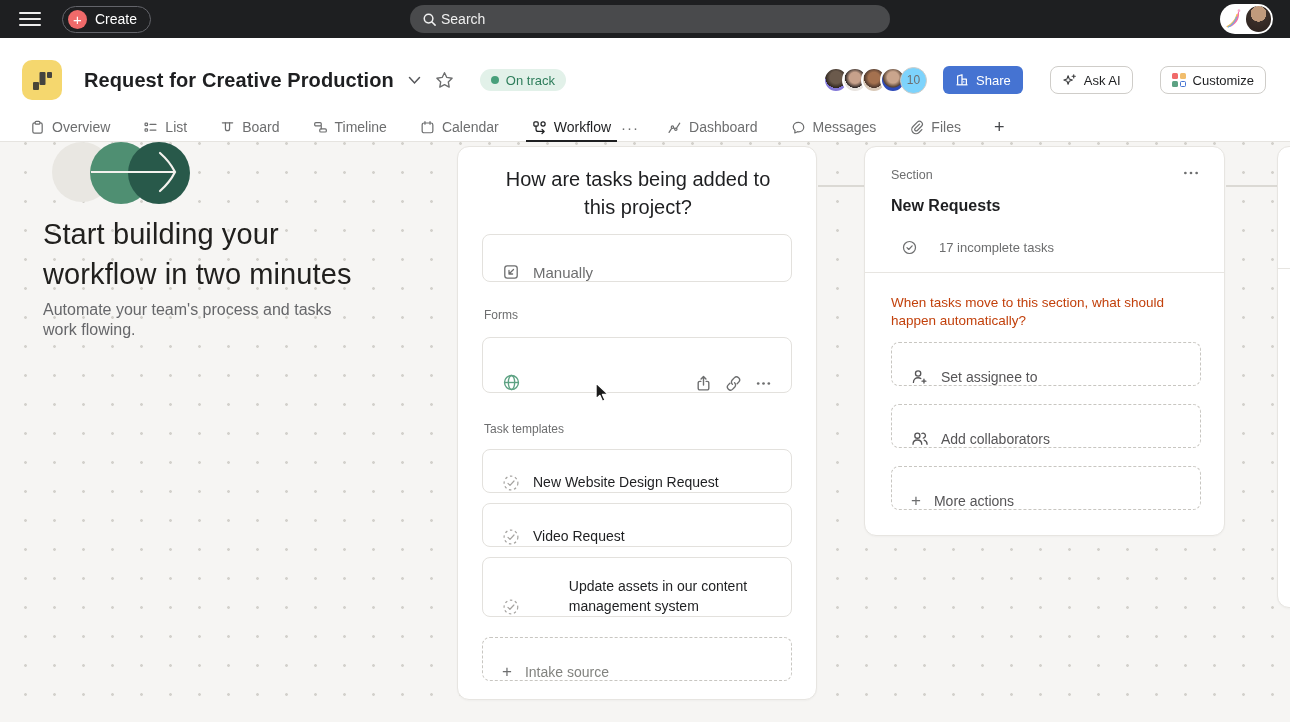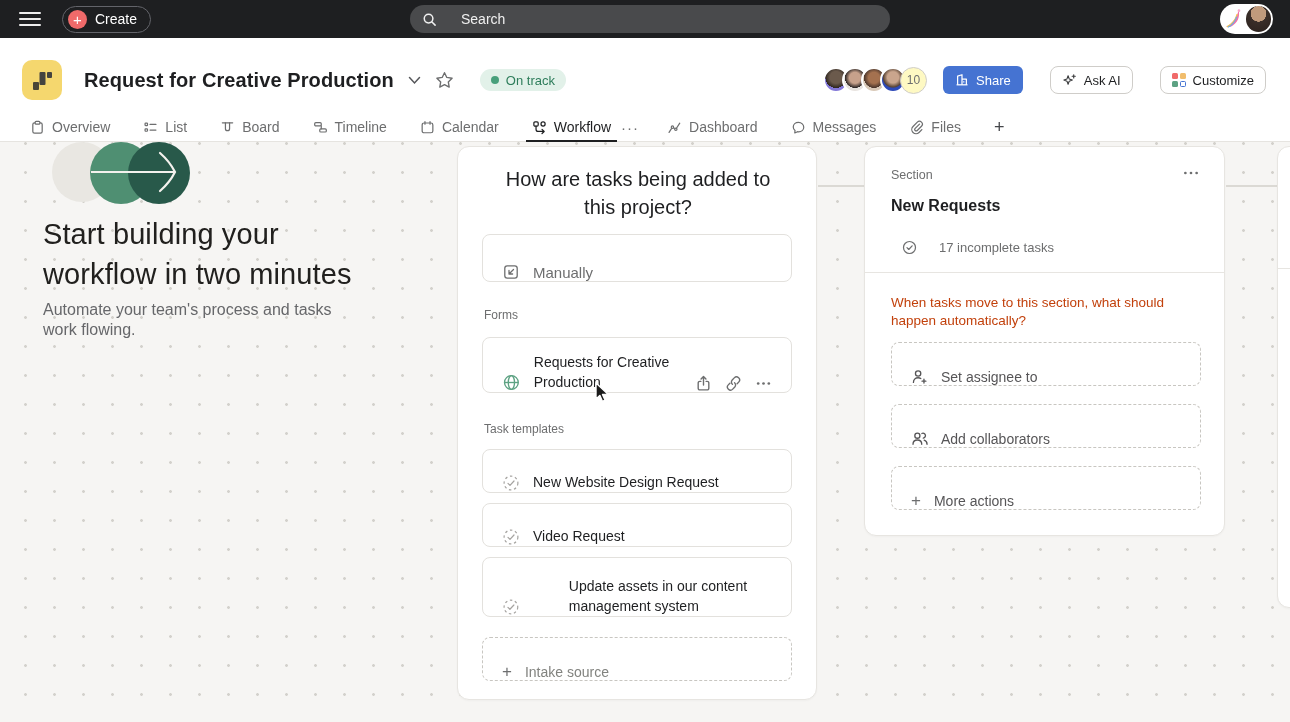--- a/index.html
+++ b/index.html
@@ -10,21 +10,21 @@
   .topbar { position:absolute; left:0; top:0; width:1290px; height:38px; background:#1e1f21;
     display:flex; align-items:center; }
   .hamburger { width:22px; height:14px; display:flex; flex-direction:column; justify-content:space-between;
     margin-left:19px; cursor:pointer; }
   .hamburger span { height:2px; background:#eee; border-radius:1px; }
   .create-btn { display:flex; align-items:center; gap:8px; margin-left:21px; height:27px; padding:0 13px 0 5px;
     border:1px solid #63646a; border-radius:14px; color:#fff; font-size:14px; cursor:pointer; }
   .create-plus { width:19px; height:19px; border-radius:50%; background:#f06a6a; color:#fff;
     display:flex; align-items:center; justify-content:center; font-size:15px; line-height:1; }
   .search-pill { position:absolute; left:410px; top:5px; width:480px; height:28px; background:#494a4c;
-    border-radius:14px; display:flex; align-items:center; gap:24px; padding:8px 12px; cursor:text; }
+    border-radius:14px; display:flex; align-items:center; gap:4px; padding:8px 12px; cursor:text; }
   .search-pill .s-label { color:#f0f0f0; font-size:14px; }
   .user-pill { position:absolute; right:17px; top:4px; width:53px; height:30px; background:#fff;
     border-radius:15px; display:flex; align-items:center; justify-content:space-between; padding:2px; cursor:pointer; }
   .user-avatar { width:26px; height:26px; border-radius:50%;
     background:radial-gradient(circle at 50% 30%, #c09a7c 35%, #3a2e29 36%, #2b211d 100%); }
 
   
   .proj-header { position:absolute; left:0; top:38px; width:1290px; height:104px; background:#fff; }
   .title-row { position:absolute; left:22px; top:22px; right:24px; display:flex; align-items:center; }
   .proj-icon { width:40px; height:40px; border-radius:10px; background:#f5d76e; position:relative; flex:0 0 auto; cursor:pointer; }
@@ -34,21 +34,21 @@
     font-size:13px; display:flex; align-items:center; gap:7px; padding:0 11px; cursor:pointer; }
   .status-dot { width:8px; height:8px; border-radius:50%; background:#49a07c; }
   .hdr-right { margin-left:auto; display:flex; align-items:center; }
   .avatar-stack { display:flex; align-items:center; margin-right:16px; }
   .avatar { width:26px; height:26px; border-radius:50%; border:2px solid #fff; margin-left:-7px; cursor:pointer; }
   .avatar:first-child { margin-left:0; }
   .av1 { background:radial-gradient(circle at 50% 38%, #6b5a4c 34%, #2e2620 60%, #8378d8 61%); }
   .av2 { background:radial-gradient(circle at 50% 40%, #c7a18b 32%, #2a2423 58%, #e8e4e0 59%); }
   .av3 { background:radial-gradient(circle at 50% 40%, #a4714f 32%, #4a352b 58%, #d9c9b8 59%); }
   .av4 { background:radial-gradient(circle at 50% 38%, #caa58d 32%, #5a4435 55%, #2d49b8 62%); }
-  .avatar-count { width:27px; height:27px; border-radius:50%; background:#fef9c3; border:1px solid #cfcdc9;
+  .avatar-count { width:27px; height:27px; border-radius:50%; background:#7dd3fc; border:1px solid #cfcdc9;
     margin-left:-6px; display:flex; align-items:center; justify-content:center; font-size:12px; color:#6d6e6f; cursor:pointer; }
   .share-btn { height:28px; background:#4573d2; color:#fff; border:none; border-radius:6px; font-size:13px;
     display:flex; align-items:center; gap:7px; padding:0 12px; margin-right:27px; cursor:pointer; font-family:inherit; }
   .ghost-btn { height:28px; background:#fff; border:1px solid #cfcdc9; border-radius:8px; font-size:13px; color:#1e1f21;
     display:flex; align-items:center; gap:7px; padding:0 11px; cursor:pointer; font-family:inherit; }
   .ask-ai { margin-right:27px; }
   .cust-grid { display:grid; grid-template-columns:6px 6px; grid-template-rows:6px 6px; gap:2px; }
   .cust-grid i { border-radius:1.5px; }
   .cg1 { background:#f06a6a; } .cg2 { background:#f1bd6c; } .cg3 { background:#5da283; }
   .cg4 { background:#fff; border:1.5px solid #4573d2; }
@@ -317,21 +317,20 @@
     </div>
 
     <div class="group-label forms-label">Forms</div>
 
     <div class="card form-card">
       <svg width="19" height="19" viewBox="0 0 18 18" fill="none" stroke="#5da283" stroke-width="1.3">
           <circle cx="9" cy="9" r="6.6"></circle>
           <ellipse cx="9" cy="9" rx="3" ry="6.6"></ellipse>
           <line x1="2.4" y1="9" x2="15.6" y2="9"></line>
         </svg>
-      <span class="card-title form-name">Requests for Creative Production</span>
       <span class="form-actions">
         <span class="fa-btn">
           <svg width="17" height="17" viewBox="0 0 16 16" fill="none" stroke="#6d6e6f" stroke-width="1.3" stroke-linecap="round" stroke-linejoin="round">
               <path d="M5.5 6 H4.5 a1.5 1.5 0 0 0 -1.5 1.5 v5 a1.5 1.5 0 0 0 1.5 1.5 h7 a1.5 1.5 0 0 0 1.5 -1.5 v-5 A1.5 1.5 0 0 0 11.5 6 h-1"></path>
               <path d="M8 9.5 V1.7 M5.7 3.8 L8 1.5 L10.3 3.8"></path>
             </svg>
         </span>
         <span class="fa-btn">
           <svg width="17" height="17" viewBox="0 0 16 16" fill="none" stroke="#6d6e6f" stroke-width="1.3" stroke-linecap="round">
               <path d="M7 8.8 a2.9 2.9 0 0 1 -.2 -4.1 l1.9 -2 a2.9 2.9 0 0 1 4.2 4 l-1.5 1.6"></path>

